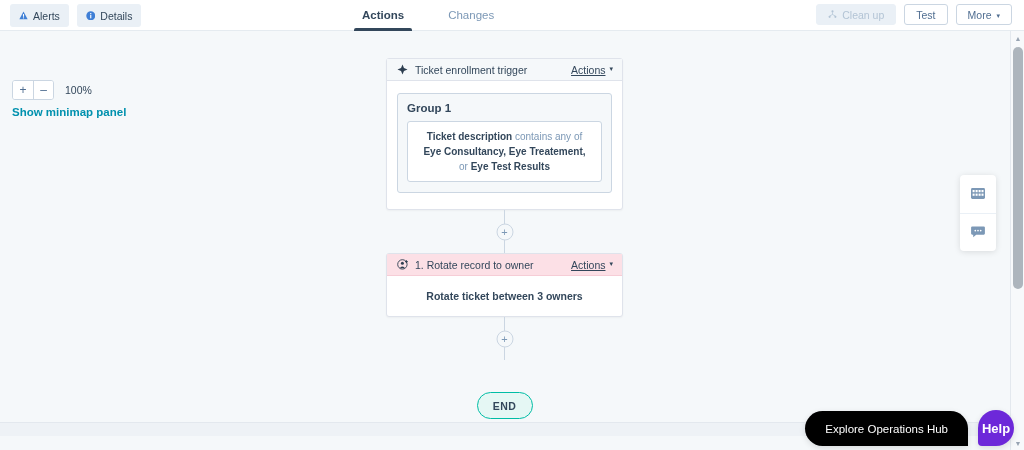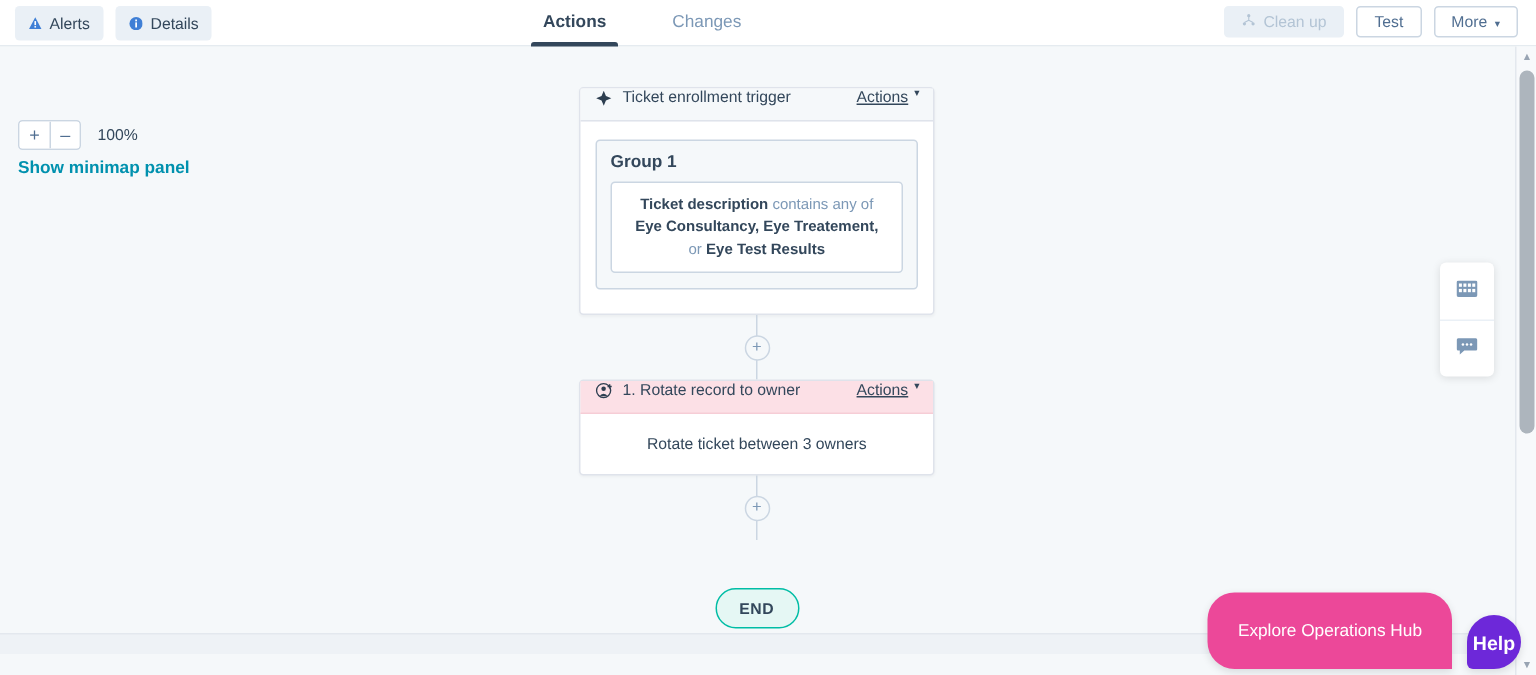--- a/index.html
+++ b/index.html
@@ -90,38 +90,38 @@
 
   .card {
     width: 237px;
     background: #ffffff;
     border: 1px solid #dfe3eb;
     border-radius: 3px;
     box-shadow: 0 1px 2px rgba(0,0,0,.04);
     position: relative;
   }
   .card-head {
-    display: flex; align-items: flex-start;
+    display: flex; align-items: center;
     height: 22px; padding: 0 9px;
     border-bottom: 1px solid #dfe3eb;
     font-size: 10.5px;
     color: #33475b;
   }
   .card-head.trigger { background: #f5f8fa; }
   .card-head.action  { background: #fce0e6; border-bottom-color: #f6cdd6; }
   .head-icon { width: 13px; height: 13px; margin-right: 6px; display: inline-flex; align-items: center; justify-content: center; flex: 0 0 auto; }
   .head-title { flex: 1 1 auto; white-space: nowrap; overflow: hidden; }
   .head-actions {
     font-size: 10.5px; color: #33475b; text-decoration: underline;
     cursor: pointer; white-space: nowrap;
   }
   .head-caret { font-size: 7px; color: #33475b; margin-left: 4px; position: relative; top: -1px; }
 
   .card-body { padding: 12px 10px 16px 10px; }
-  .card-body.action-body { padding: 14px 10px; text-align: center; font-size: 10.5px; color: #33475b; }
+  .card-body.action-body { padding: 14px 10px; text-align: center; font-size: 10.5px; color: #33475b; font-weight: bold; }
 
   .group {
     border: 1px solid #cbd6e2; border-radius: 3px;
     background: #f5f8fa;
     padding: 8px 9px 10px 9px;
   }
   .group-title { font-size: 11.5px; font-weight: bold; color: #33475b; margin-bottom: 7px; }
   .filter {
     background: #ffffff; border: 1px solid #cbd6e2; border-radius: 3px;
     padding: 7px 9px;
@@ -190,23 +190,23 @@
     background: #adb5bd; border-radius: 5px; cursor: pointer;
   }
   .hscroll {
     position: absolute; left: 0; bottom: 0; width: 1010px; height: 14px;
     background: #eef2f6; border-top: 1px solid #e3e8ee;
   }
 
   
   .cta {
     position: absolute; right: 56px; bottom: 4px;
-    height: 51px; padding: 0 20px;
+    height: 35px; padding: 0 20px;
     border-radius: 18px 18px 0 18px;
-    background: #ec4899; color: #ffffff;
+    background: #000000; color: #ffffff;
     display: flex; align-items: center;
     font-size: 11.5px;
     cursor: pointer; white-space: nowrap;
     box-shadow: 0 2px 6px rgba(0,0,0,.12);
   }
   .help {
     position: absolute; right: 10px; bottom: 4px;
     width: 36px; height: 36px;
     border-radius: 18px 18px 18px 4px;
     background: #6d28d9; color: #ffffff;

